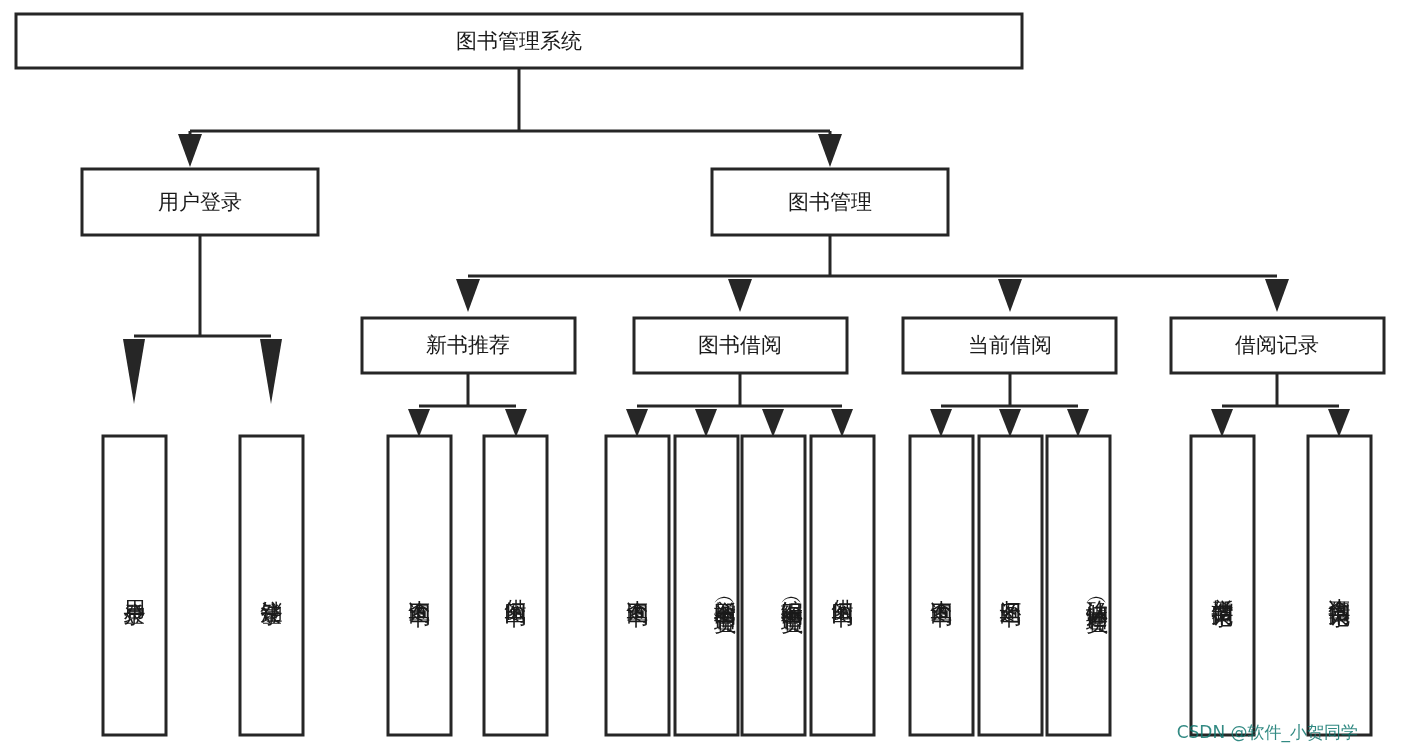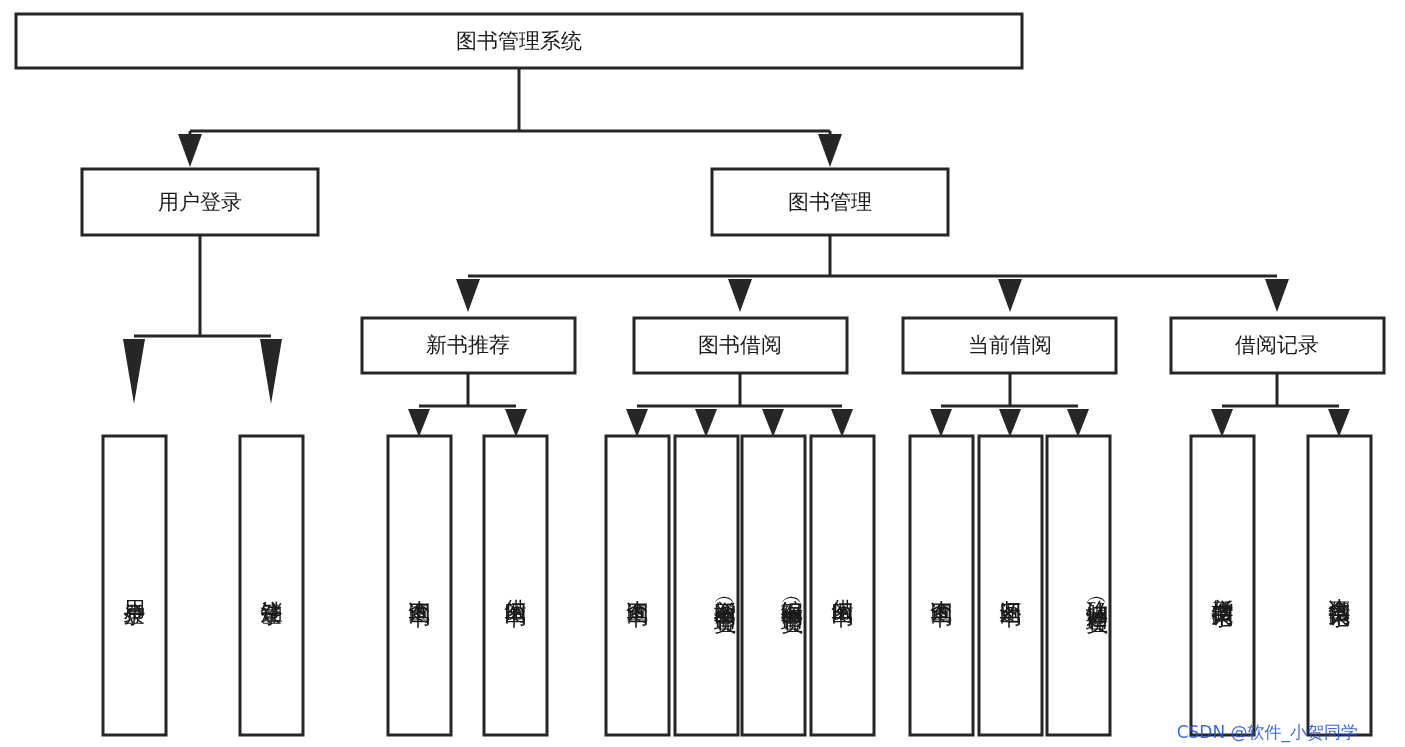--- a/index.html
+++ b/index.html
@@ -59,21 +59,21 @@
     text-align: center;
     white-space: nowrap;
     pointer-events: none;
   }
   .watermark {
     position: absolute;
     right: 8px;
     bottom: 3px;
     font-family: "DejaVu Sans", "Liberation Sans", sans-serif;
     font-size: 17px;
-    color: #1d4ed8;
+    color: #0f766e;
     opacity: 0.85;
     white-space: nowrap;
     text-align: right;
   }
 </style>
 </head>
 <body>
 
 <div id="diagram-root">
 

